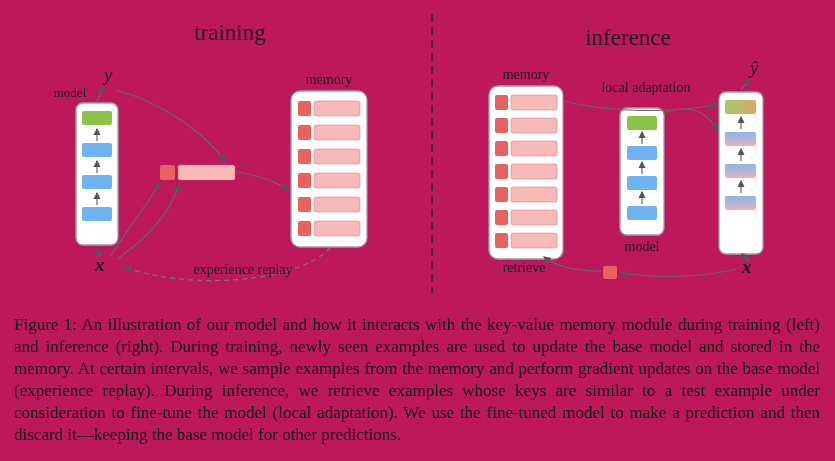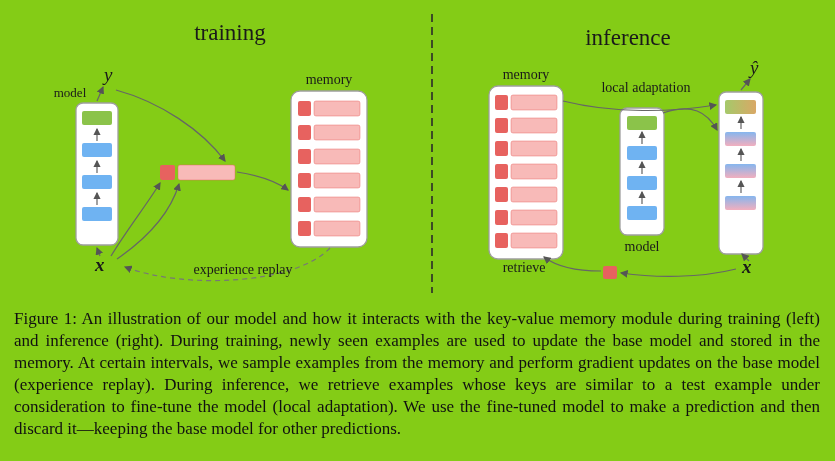--- a/index.html
+++ b/index.html
@@ -1,17 +1,17 @@
 <!DOCTYPE html>
 <html style="--green: #8bc34a; --blue: #6fb3f2; --key-red: #e7625f; --value-pink: #f8bab8; --grad-green: #a5c96a; --grad-orange: #d9a866; --grad-blue: #85b6ee; --grad-pink: #f2afbe;"><head>
 <meta charset="utf-8">
 <style>
   html,body{margin:0;padding:0;}
   body{width:835px;height:461px;background:#ffffff;font-family:"Liberation Serif",serif;}
-  .page{position:relative;width:835px;height:461px;background:#84cc16;overflow:hidden;}
+  .page{position:relative;width:835px;height:461px;background:#be185d;overflow:hidden;}
   svg{display:block;}
   svg text{fill:#1a1a1a;}
   .title{font-size:23px;}
   .lbl{font-size:14px;}
   .lbl-sm{font-size:13px;}
   .math{font-size:19px;font-style:italic;}
   .mathbold{font-weight:bold;}
   .box{fill:#ffffff;stroke:#9e9e9e;stroke-width:1.3;}
   .green{fill:var(--green);stroke:none;}
   .blue{fill:var(--blue);stroke:none;}
@@ -19,21 +19,21 @@
   .val{fill:var(--value-pink);stroke:var(--key-red);stroke-opacity:.45;stroke-width:1;}
   .gradbar{stroke:none;}
   .stop-g{stop-color:var(--grad-green);}
   .stop-o{stop-color:var(--grad-orange);}
   .stop-b{stop-color:var(--grad-blue);}
   .stop-p{stop-color:var(--grad-pink);}
   .arrow{fill:none;stroke:#666;stroke-width:1.2;}
   .arrow-s{fill:none;stroke:#555;stroke-width:1.1;}
   .dashed{stroke-dasharray:5 4;stroke:#777;}
   .divider{stroke:#2b2b2b;stroke-width:1.6;stroke-dasharray:8 5;}
-  .caption{padding:6px 15px 0 14px;font-size:17px;line-height:1.29;color:#111;text-align:justify;}
+  .caption{padding:6px 15px 0 14px;font-size:17px;line-height:1.29;color:#111;text-align:justify;margin-top:6px;}
 </style>
 </head>
 <body>
 
 <div class="page">
 
   <svg width="835" height="302" viewBox="0 0 835 302">
     <defs>
       <marker id="arr" viewBox="0 0 10 10" refX="8.5" refY="5" markerWidth="6.5" markerHeight="6.5" orient="auto">
         <path d="M0,0 L10,5 L0,10 z" fill="#555"></path>

